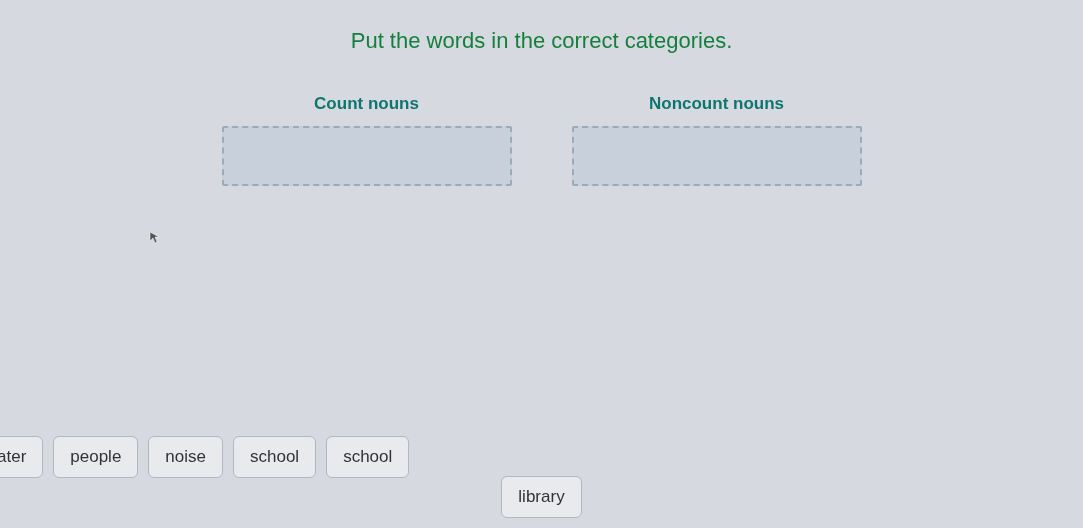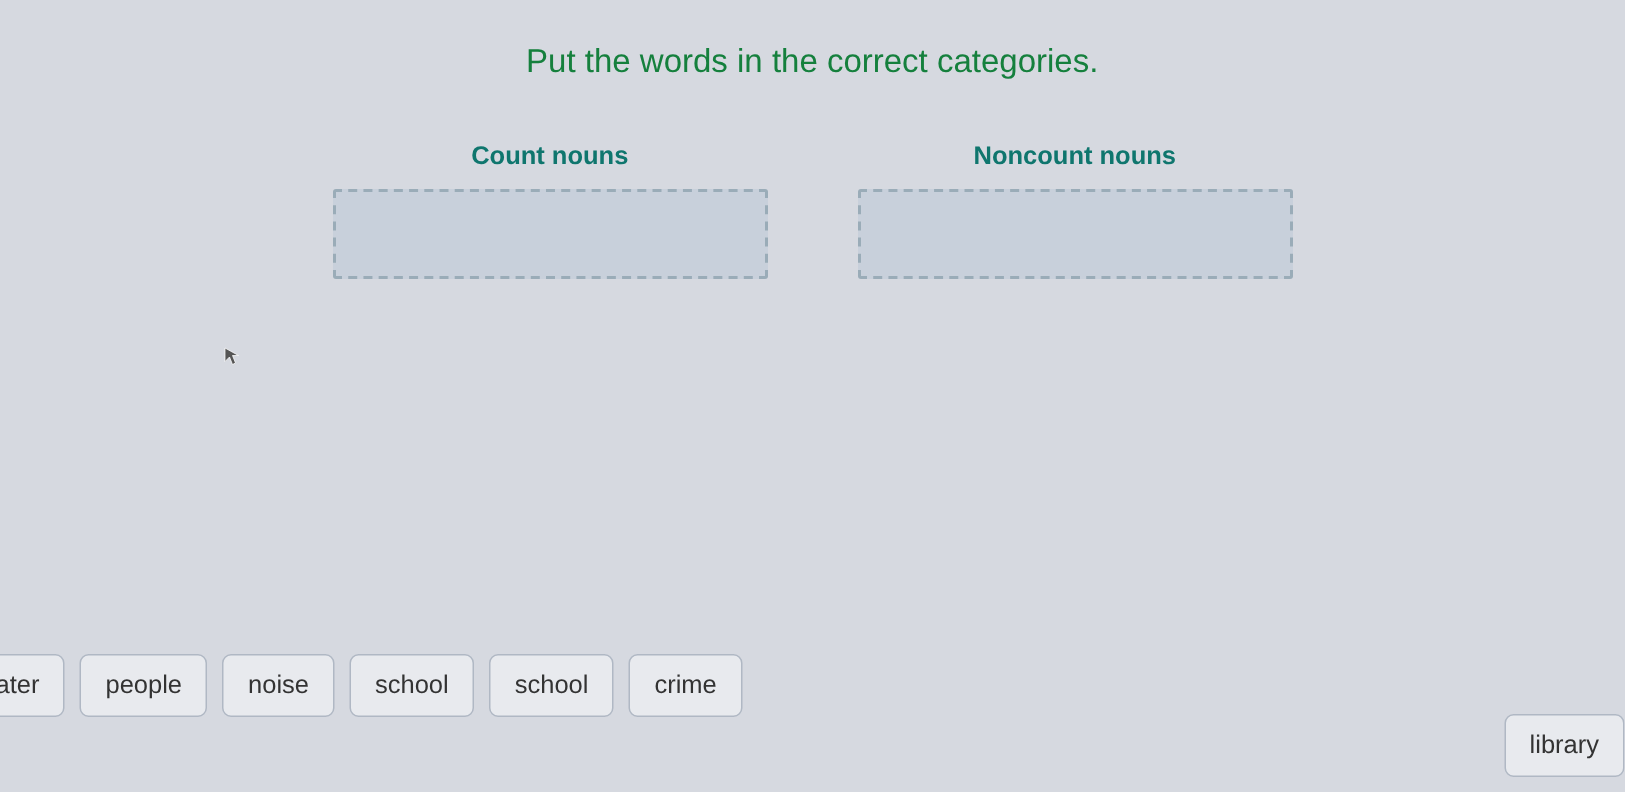--- a/index.html
+++ b/index.html
@@ -77,21 +77,21 @@
       white-space: nowrap;
       user-select: none;
     }
 
     .library-row {
       position: absolute;
       bottom: 10px;
       left: 0;
       right: 0;
       display: flex;
-      justify-content: flex-end;
+      justify-content: center;
     }
 
     .cursor-indicator {
       position: absolute;
       left: 148px;
       top: 230px;
       width: 14px;
       height: 14px;
       pointer-events: none;
     }
@@ -116,18 +116,17 @@
 <svg class="cursor-indicator" viewBox="0 0 14 14" xmlns="http://www.w3.org/2000/svg">
   <path d="M2 2 L2 11 L5 8 L7 13 L9 12 L7 7 L11 7 Z" fill="#555" stroke="#fff" stroke-width="0.5"></path>
 </svg>
 
 <div class="words-row">
   <div class="word-chip">ater</div>
   <div class="word-chip">people</div>
   <div class="word-chip">noise</div>
   <div class="word-chip">school</div>
   <div class="word-chip">school</div>
-  <div class="word-chip">crime</div>
 </div>
 
 <div class="library-row">
   <div class="word-chip">library</div>
 </div>
 
 </body></html>

